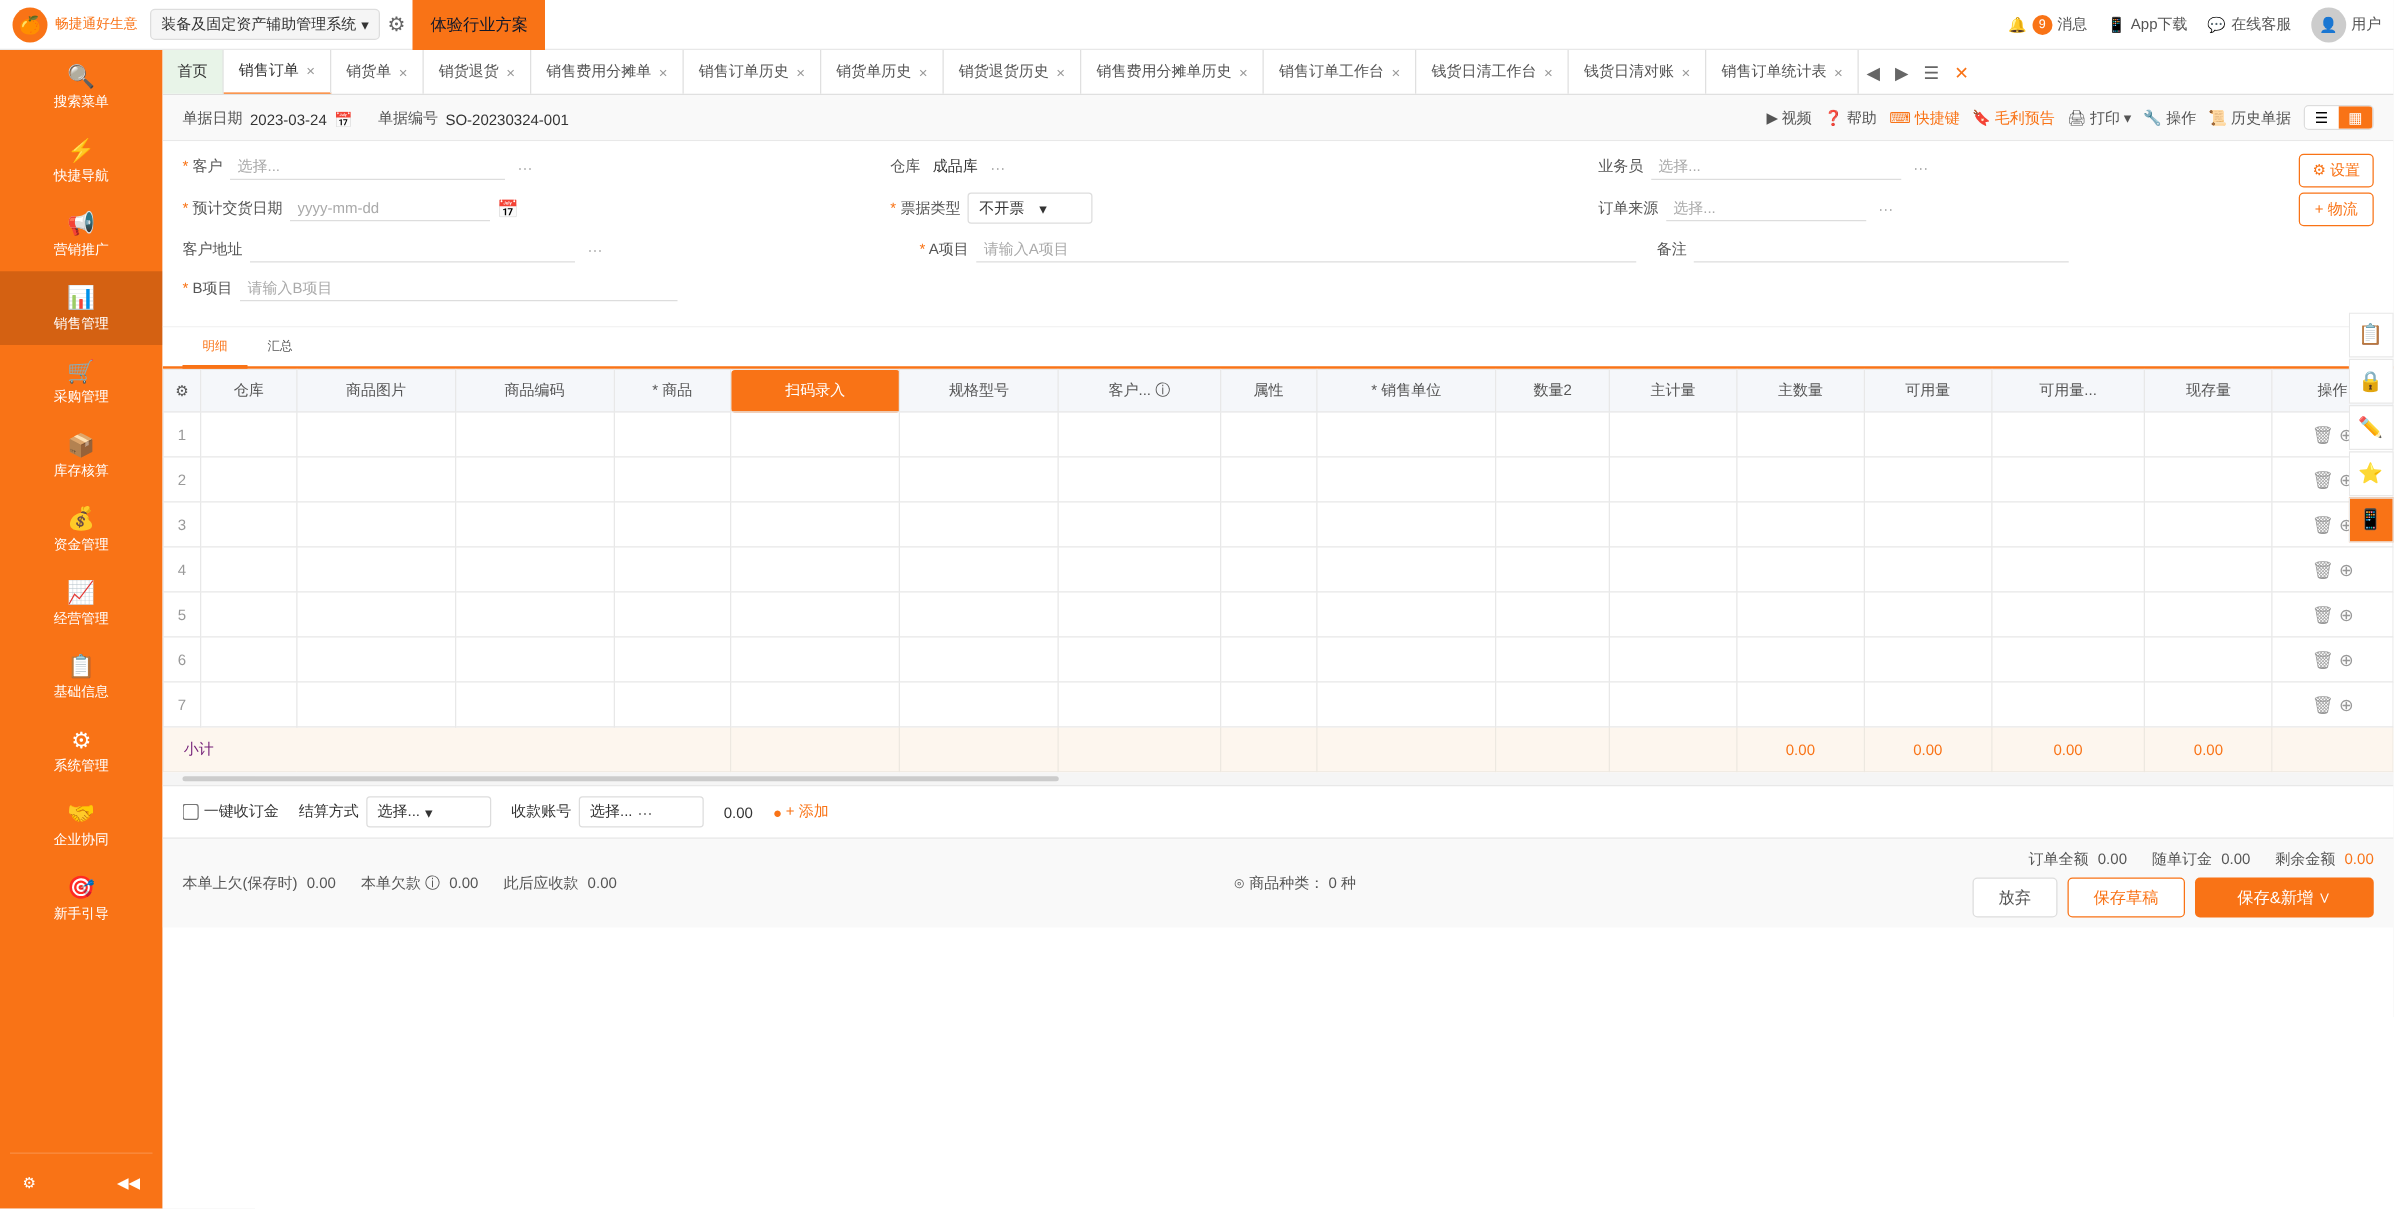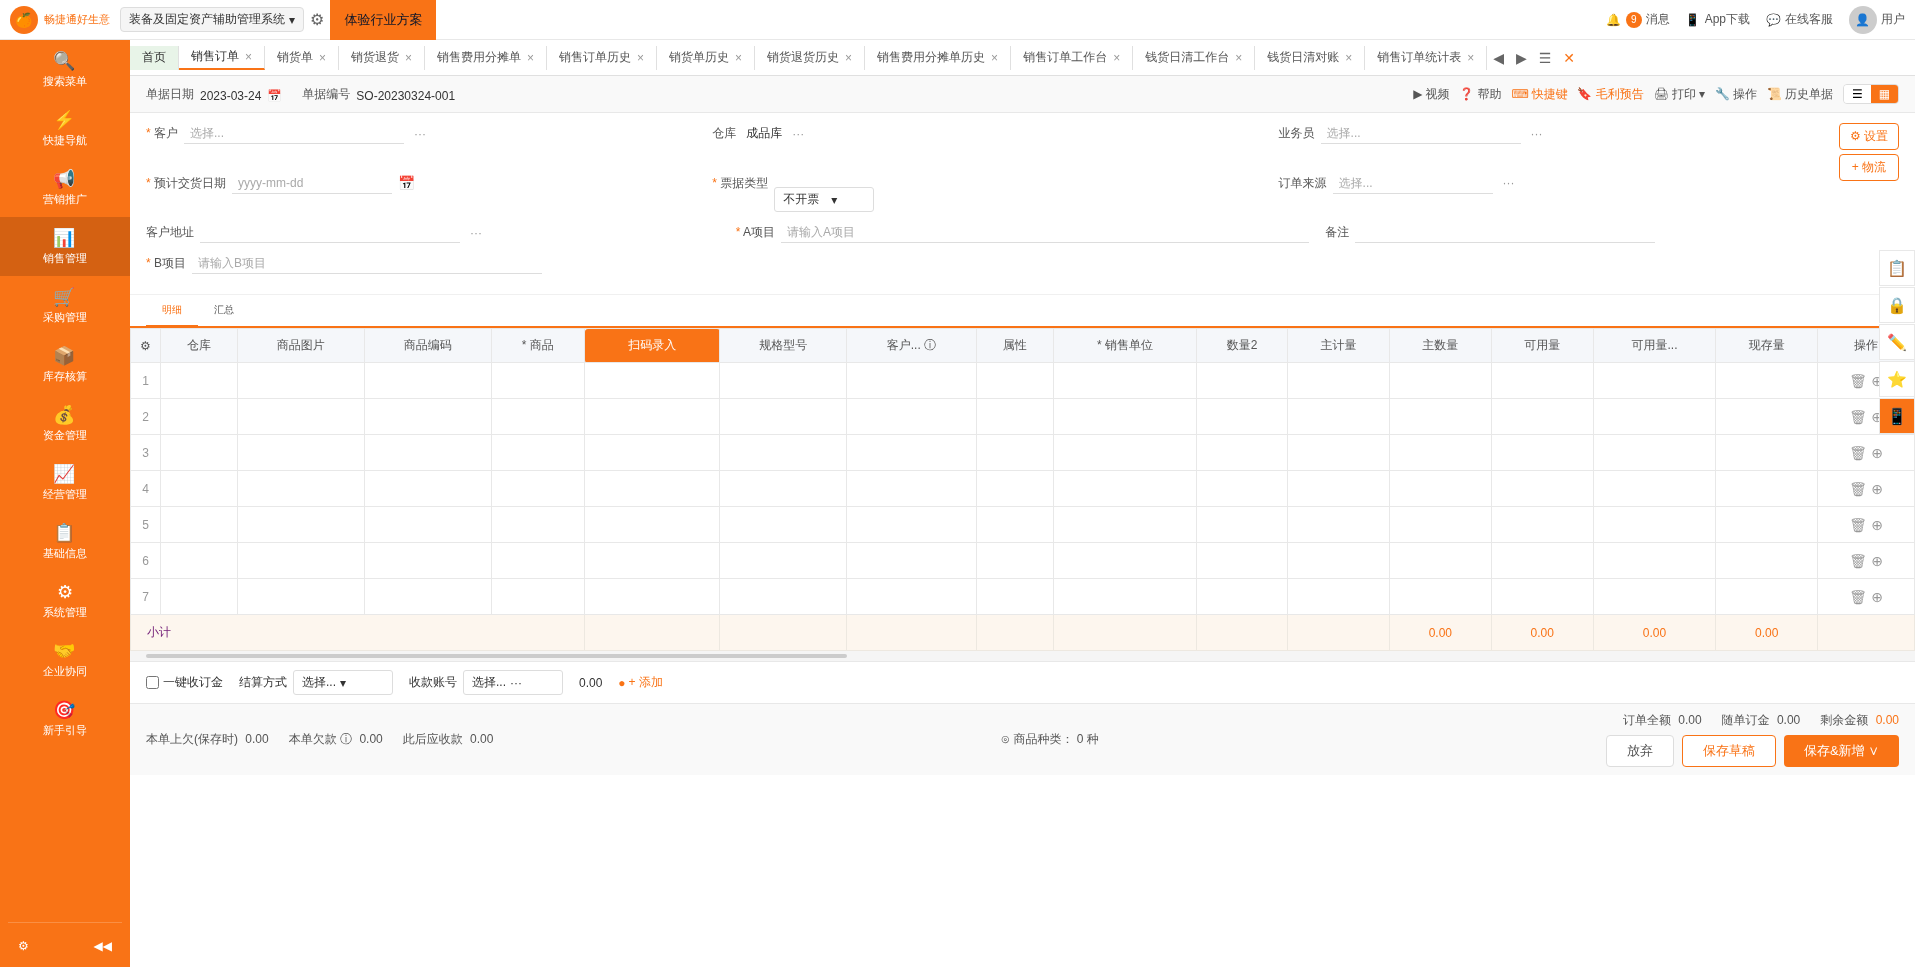--- a/index.html
+++ b/index.html
@@ -26,21 +26,21 @@
     .avatar { width: 28px; height: 28px; background: #ccc; border-radius: 50%; display: flex; align-items: center; justify-content: center; color: #666; font-size: 12px; }
 
     
     .sidebar-item { display: flex; flex-direction: column; align-items: center; padding: 10px 4px; cursor: pointer; color: white; font-size: 11px; gap: 2px; }
     .sidebar-item.active { background: rgba(0,0,0,0.15); }
     .sidebar-icon { font-size: 18px; }
     .sidebar-bottom { margin-top: auto; }
     .sidebar-divider { height: 1px; background: rgba(255,255,255,0.2); margin: 2px 8px; }
 
     
-    .tab-item { display: flex; align-items: center; padding: 0 12px; height: 24px; border-right: 1px solid #e0e0e0; font-size: 12px; cursor: pointer; white-space: nowrap; color: #555; flex-shrink: 0; text-align: right; }
+    .tab-item { display: flex; align-items: center; padding: 0 12px; height: 36px; border-right: 1px solid #e0e0e0; font-size: 12px; cursor: pointer; white-space: nowrap; color: #555; flex-shrink: 0; text-align: right; }
     .tab-item.active { color: #333; background: #fff; border-bottom: 2px solid #f97316; font-weight: 500; }
     .tab-item .tab-close { margin-left: 6px; color: #999; font-size: 12px; }
     .tab-item:first-child { background: #e8f4e8; color: #333; font-weight: 500; }
     .tab-nav-btn { padding: 0 6px; cursor: pointer; color: #666; font-size: 14px; flex-shrink: 0; }
 
     
     .page-header { display: flex; align-items: center; padding: 8px 16px; background: #f9f9f9; border-bottom: 1px solid #e8e8e8; gap: 20px; flex-shrink: 0; }
     .header-field { display: flex; align-items: flex-end; gap: 6px; font-size: 12px; }
     .header-field label { color: #555; }
     .header-field span { color: #333; font-weight: 500; }
@@ -51,21 +51,21 @@
     .view-toggle-btn { padding: 2px 8px; background: #fff; border: none; cursor: pointer; font-size: 12px; }
     .view-toggle-btn.active { background: #f97316; color: white; }
 
     
     .form-area { padding: 10px 16px; background: #fff; border-bottom: 1px solid #f0f0f0; }
     .form-row { display: flex; align-items: center; gap: 16px; margin-bottom: 10px; }
     .form-field { display: flex; align-items: center; gap: 6px; flex: 1; }
     .form-field label { color: #555; font-size: 12px; white-space: nowrap; min-width: fit-content; }
     .form-input { border: none; border-bottom: 1px solid #ddd; padding: 3px 6px; font-size: 12px; color: #333; outline: none; flex: 1; min-width: 120px; background: transparent; }
     .form-input::placeholder { color: #aaa; }
-    .form-select { border: 1px solid #ddd; border-radius: 3px; padding: 3px 8px; font-size: 12px; background: #fff; display: flex; align-items: center; gap: 4px; cursor: pointer; min-width: 100px; margin-top: 33px; }
+    .form-select { border: 1px solid #ddd; border-radius: 3px; padding: 3px 8px; font-size: 12px; background: #fff; display: flex; align-items: center; gap: 4px; cursor: pointer; min-width: 100px; }
     .dots-btn { color: #999; font-size: 12px; cursor: pointer; margin-left: 4px; }
     .cal-icon { color: #aaa; font-size: 14px; cursor: pointer; }
 
     
     .detail-tabs { display: flex; gap: 0; border-bottom: 2px solid #f97316; padding: 0 16px; background: #fff; }
     .detail-tab { padding: 8px 16px; font-size: 10px; cursor: pointer; color: #555; border-bottom: 3px solid transparent; margin-bottom: -2px; }
     .detail-tab.active { color: #f97316; border-bottom-color: #f97316; font-weight: 500; }
 
     
     .table-wrapper { overflow-x: auto; padding: 0; }
@@ -90,21 +90,21 @@
     .amount-display { color: #333; font-size: 12px; }
 
     
     .footer { padding: 8px 16px; background: #f9f9f9; border-top: 1px solid #e8e8e8; display: flex; align-items: center; }
     .footer-left { display: flex; gap: 20px; font-size: 12px; color: #555; }
     .footer-right { margin-left: auto; display: flex; align-items: flex-end; flex-direction: column; gap: 2px; }
     .order-summary { display: flex; gap: 20px; font-size: 12px; color: #555; margin-bottom: 4px; }
     .footer-btns { display: flex; gap: 8px; }
     .btn-discard { border: 1px solid #ddd; background: #fff; padding: 6px 20px; border-radius: 4px; cursor: pointer; font-size: 13px; color: #555; }
     .btn-save-draft { border: 1px solid #f97316; background: #fff; color: #f97316; padding: 6px 20px; border-radius: 4px; cursor: pointer; font-size: 13px; }
-    .btn-save-new { background: #f97316; color: white; border: none; padding: 6px 20px; border-radius: 4px; cursor: pointer; font-size: 13px; }
+    .btn-save-new { background: #f97316; color: white; border: none; padding: 6px 34px; border-radius: 4px; cursor: pointer; font-size: 13px; }
     .commodity-count { margin-left: auto; font-size: 12px; color: #555; }
 
     .scroll-bar-area { height: 10px; background: #f5f5f5; padding: 3px 16px; }
     .scroll-bar-inner { height: 4px; background: #ccc; border-radius: 2px; width: 40%; }
 
     
     .sidebar-gear { display: flex; align-items: center; justify-content: center; padding: 8px; cursor: pointer; color: white; }
     .sidebar-collapse { display: flex; align-items: center; justify-content: center; padding: 8px; cursor: pointer; color: white; }
   </style>
 </head>

